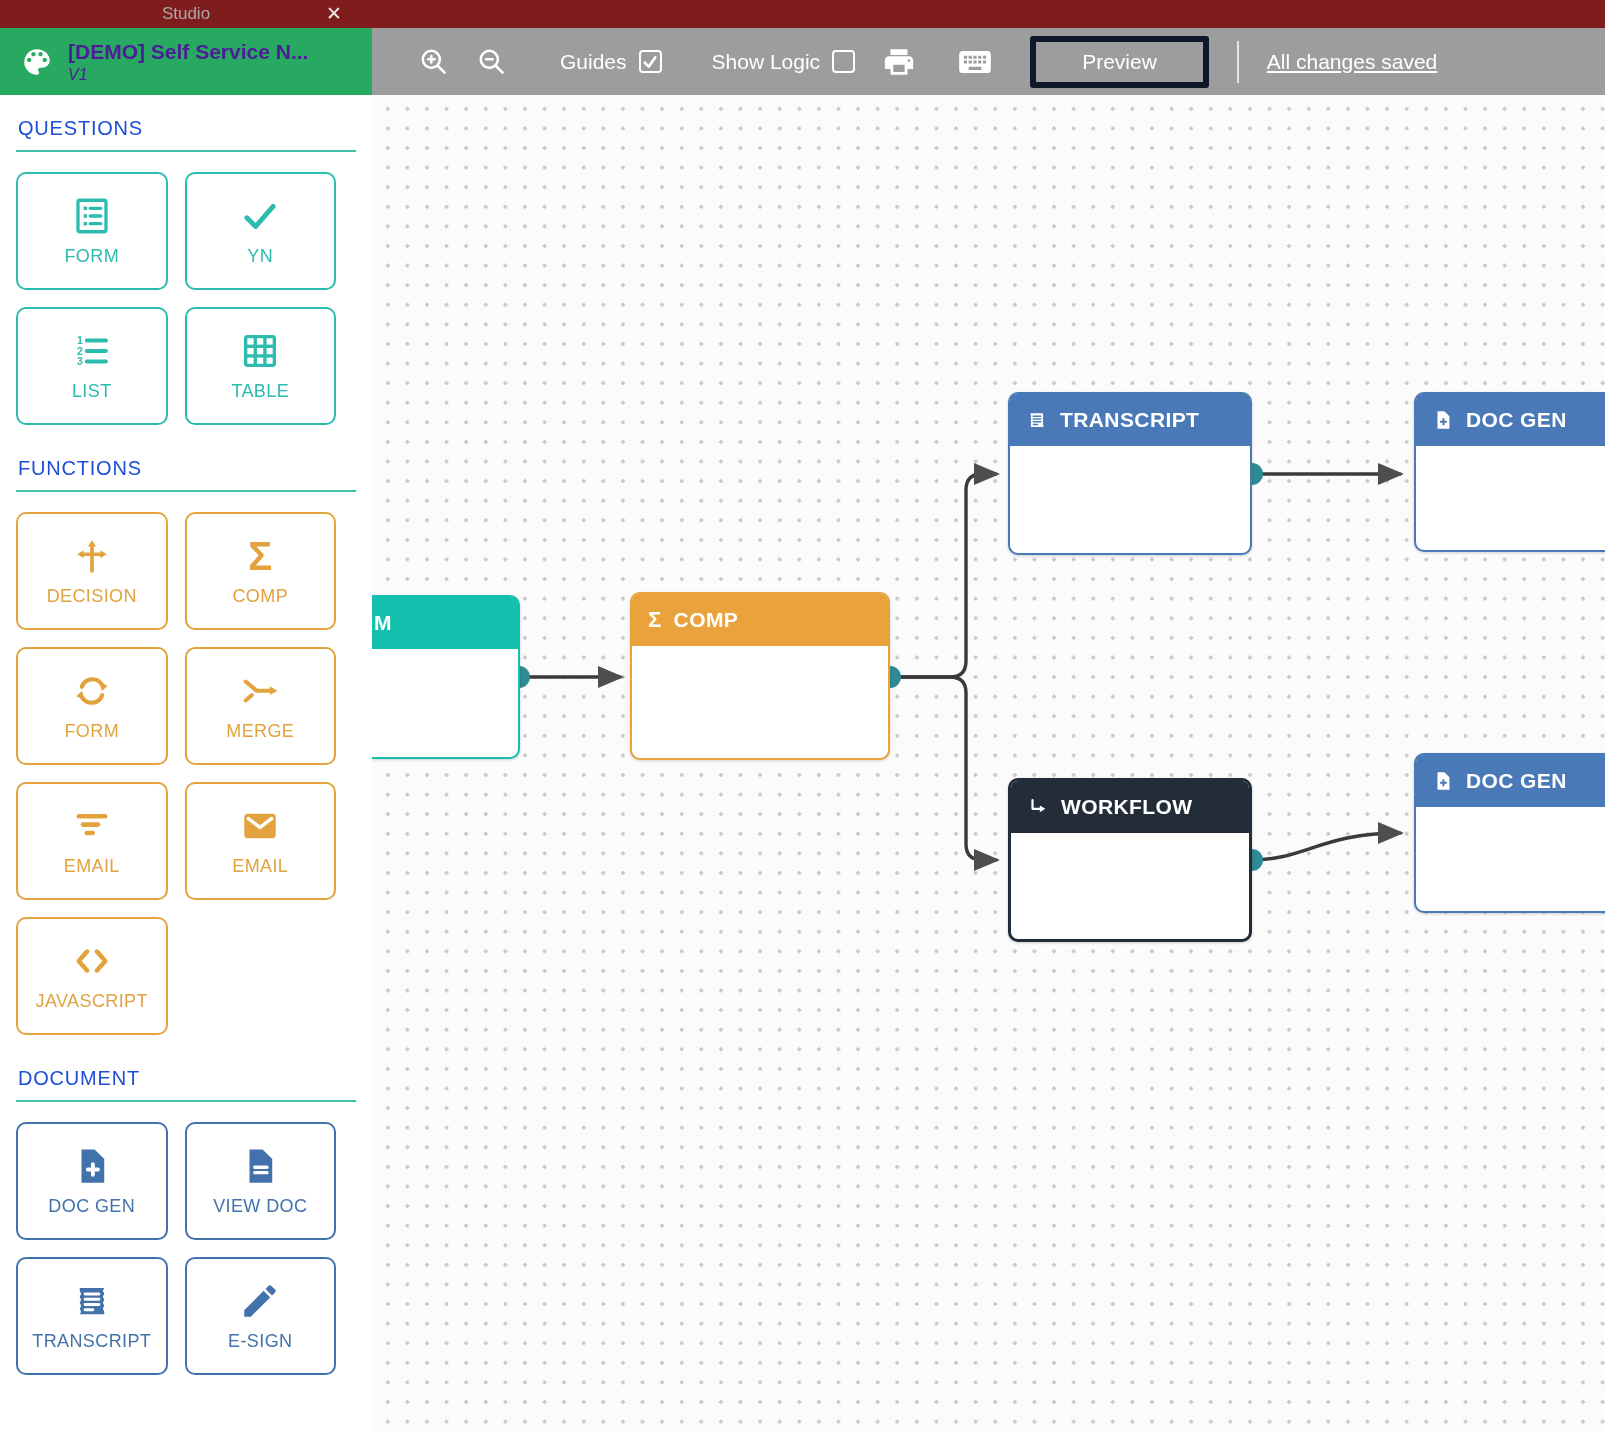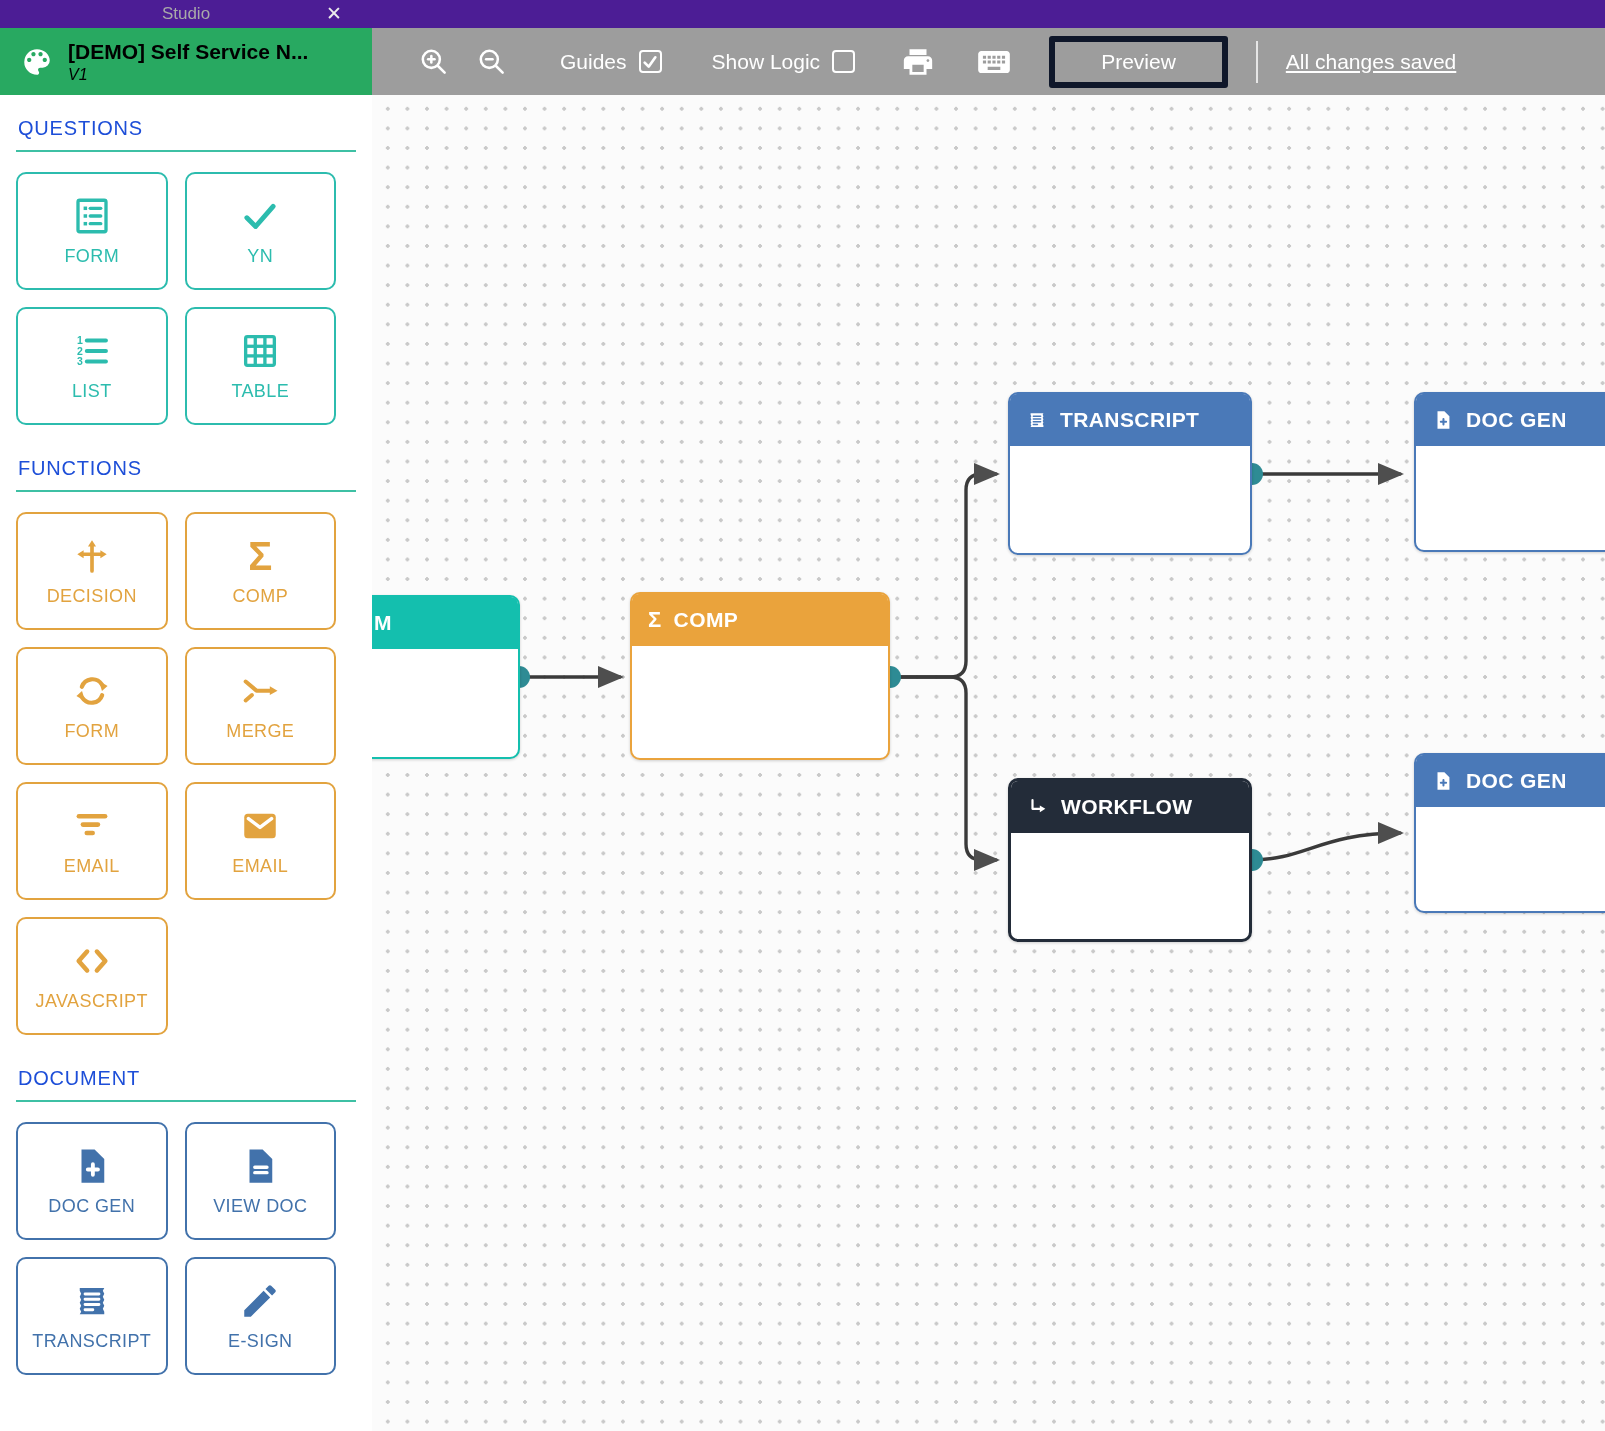--- a/index.html
+++ b/index.html
@@ -1,25 +1,25 @@
 <!DOCTYPE html>
 <html><head>
 <meta charset="utf-8">
 <style>
   * { margin:0; padding:0; box-sizing:border-box; }
   html,body { width:1605px; height:1431px; font-family:"Liberation Sans", sans-serif; background:#fff; overflow:hidden; }
 
   
-  .titlebar { position:absolute; left:0; top:0; width:1605px; height:28px; background:#4c1d95; z-index:30; }
+  .titlebar { position:absolute; left:0; top:0; width:1605px; height:28px; background:#7f1d1d; z-index:30; }
   .titlebar-title { position:absolute; left:0; top:0; width:372px; text-align:center; line-height:28px; color:#a9a9a9; font-size:17px; }
   .titlebar-close { position:absolute; left:326px; top:1px; color:#ececec; font-size:19px; line-height:26px; cursor:pointer; }
 
   
   .sidebar { position:absolute; left:0; top:28px; width:372px; height:1403px; background:#fff; z-index:20; }
-  .project-header { height:67px; background:#28a961; color:#000000; display:flex; align-items:center; gap:14px; padding:0 16px 0 20px; }
+  .project-header { height:67px; background:#28a961; color:#4c1d95; display:flex; align-items:center; gap:14px; padding:0 16px 0 20px; }
   .project-header svg { width:34px; height:34px; flex:none; }
   .project-name { font-size:21px; font-weight:bold; white-space:nowrap; }
   .project-version { font-size:16px; font-style:italic; margin-top:2px; }
   .palette { padding:14px 16px 10px 16px; }
   .section-title { font-size:20px; font-weight:400; color:#1d4ed8; letter-spacing:.8px; margin:8px 0 10px 2px; }
   .section-rule { border:none; border-top:2px solid #3ec0a4; margin:0 0 20px 0; }
   .cards { display:grid; grid-template-columns:1fr 1fr; gap:17px; padding-right:20px; margin-bottom:32px; }
   .card { height:118px; border:2.5px solid; border-radius:10px; background:#fff; display:flex; flex-direction:column; align-items:center; justify-content:center; gap:9px; cursor:grab; }
   .card svg { width:42px; height:42px; }
   .card .lbl { font-size:18px; letter-spacing:.4px; }
@@ -231,21 +231,21 @@
       </svg>
   </span>
   <span class="tb-group" style="margin-right:50px;">
     <span class="tb-label">Guides</span>
     <span class="tb-check">
       <svg width="16" height="16" viewBox="0 0 24 24" fill="none" stroke="#ffffff" stroke-width="4" stroke-linecap="round" stroke-linejoin="round">
           <path d="M4 13 L10 19 L20 5"></path>
         </svg>
     </span>
   </span>
-  <span class="tb-group" style="margin-right:46px;">
+  <span class="tb-group" style="margin-right:27px;">
     <span class="tb-label">Show Logic</span>
     <span class="tb-check"></span>
   </span>
   <span class="tb-icon" style="margin-right:40px;">
     <svg width="34" height="34" viewBox="0 0 24 24">
         <path fill="#ffffff" d="M19 8H5c-1.66 0-3 1.34-3 3v6h4v4h12v-4h4v-6c0-1.66-1.34-3-3-3zm-3 11H8v-5h8v5zm3-7c-.55 0-1-.45-1-1s.45-1 1-1 1 .45 1 1-.45 1-1 1zm-1-9H6v4h12V3z"></path>
       </svg>
   </span>
   <span class="tb-icon" style="margin-right:36px;">
     <svg width="38" height="38" viewBox="0 0 24 24">

